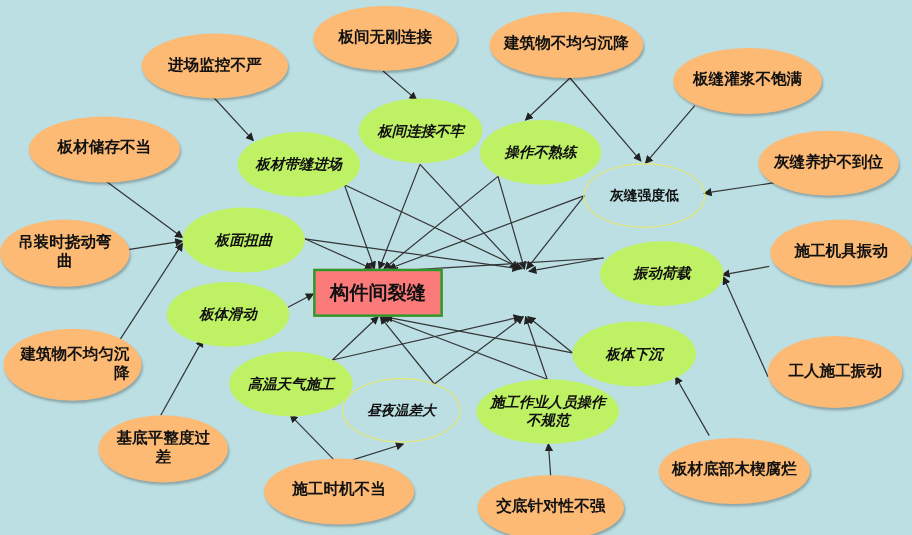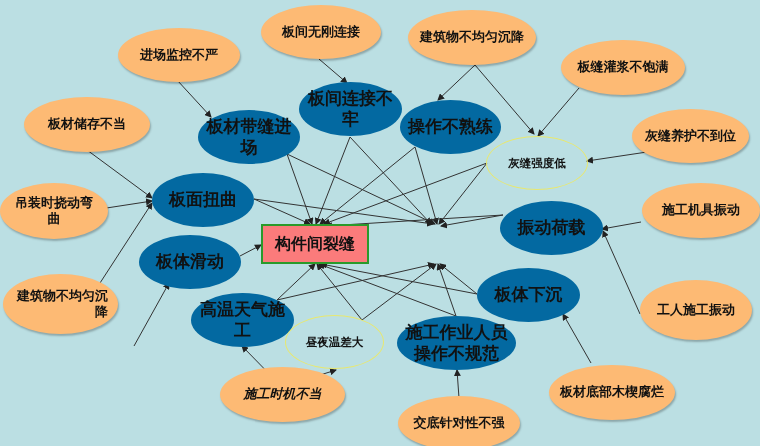--- a/index.html
+++ b/index.html
@@ -1,21 +1,21 @@
 <!DOCTYPE html>
 <html><head>
   <meta charset="utf-8">
   <style>
     html, body { margin: 0; padding: 0; }
     body { width: 760px; height: 446px; background: #bbdfe3; overflow: hidden; }
     #canvas { position: relative; width: 760px; height: 446px; }
     svg { position: absolute; left: 0; top: 0; }
     .node { position: absolute; display: flex; align-items: center; justify-content: center; text-align: center; font-family: "DejaVu Sans", sans-serif; color: #111; box-sizing: border-box; line-height: 1.25; }
     .cause { background: #fdba74; border-radius: 50%; font-size: 13px; font-weight: bold; box-shadow: 1px 2px 2px rgba(0,0,0,0.25); padding: 0 10px; }
-    .mid { background: #0369a1; border-radius: 50%; font-size: 17px; font-weight: bold; padding: 0 6px; }
+    .mid { background: #bef264; border-radius: 50%; font-size: 12px; font-weight: bold; padding: 0 6px; font-style: italic; }
     .mid-outline { background: transparent; border: 1.5px solid #e8e870; border-radius: 50%; font-size: 11.5px; font-weight: bold; }
     .effect { background: #fb7b7b; border: 2px solid #2a9a2a; font-size: 16px; font-weight: bold; }
   </style>
 </head>
 <body>
 
 <div id="canvas">
   <svg width="760" height="446">
     <defs>
       <marker id="ah" markerWidth="7" markerHeight="7" refX="6" refY="3.5" orient="auto">
@@ -71,29 +71,30 @@
 
   <div class="node mid" style="left:198px;top:110px;width:102px;height:54px;">板材带缝进场</div>
   <div class="node mid" style="left:299px;top:82px;width:103px;height:54px;">板间连接不牢</div>
   <div class="node mid" style="left:400px;top:100px;width:101px;height:54px;">操作不熟练</div>
   <div class="node mid-outline" style="left:486px;top:136px;width:102px;height:54px;">灰缝强度低</div>
   <div class="node mid" style="left:152px;top:173px;width:102px;height:54px;">板面扭曲</div>
   <div class="node mid" style="left:500px;top:201px;width:103px;height:54px;">振动荷载</div>
   <div class="node mid" style="left:139px;top:235px;width:102px;height:54px;">板体滑动</div>
   <div class="node mid" style="left:477px;top:268px;width:103px;height:54px;">板体下沉</div>
   <div class="node mid" style="left:191px;top:293px;width:103px;height:54px;">高温天气施工</div>
-  <div class="node mid-outline" style="left:285px;top:315px;width:99px;height:54px;">昼夜温差大</div>
+  <div class="node mid-outline" style="left:285px;top:315px;width:99px;height:54px;font-style:italic;">昼夜温差大</div>
   <div class="node mid" style="left:397px;top:316px;width:119px;height:54px;">施工作业人员操作不规范</div>
 
   <div class="node cause" style="left:118px;top:28px;width:122px;height:54px;">进场监控不严</div>
   <div class="node cause" style="left:261px;top:5px;width:120px;height:54px;">板间无刚连接</div>
   <div class="node cause" style="left:408px;top:10px;width:128px;height:55px;">建筑物不均匀沉降</div>
   <div class="node cause" style="left:561px;top:40px;width:124px;height:55px;">板缝灌浆不饱满</div>
   <div class="node cause" style="left:24px;top:97px;width:126px;height:55px;">板材储存不当</div>
   <div class="node cause" style="left:632px;top:109px;width:117px;height:54px;">灰缝养护不到位</div>
   <div class="node cause" style="left:0px;top:183px;width:108px;height:56px;">吊装时挠动弯曲</div>
   <div class="node cause" style="left:642px;top:183px;width:118px;height:55px;">施工机具振动</div>
   <div class="node cause" style="left:3px;top:274px;width:115px;height:60px;text-align:right;">建筑物不均匀沉降</div>
   <div class="node cause" style="left:640px;top:280px;width:112px;height:60px;text-align:center;">工人施工振动</div>
+  <div class="node cause" style="left:82px;top:346px;width:108px;height:56px;">基底平整度过差</div>
   <div class="node cause" style="left:549px;top:365px;width:126px;height:55px;">板材底部木楔腐烂</div>
-  <div class="node cause" style="left:220px;top:367px;width:125px;height:55px;font-style:italic;">施工时机不当</div>
+  <div class="node cause" style="left:220px;top:382px;width:125px;height:55px;">施工时机不当</div>
   <div class="node cause" style="left:398px;top:396px;width:122px;height:54px;">交底针对性不强</div>
 </div>
 
 </body></html>

